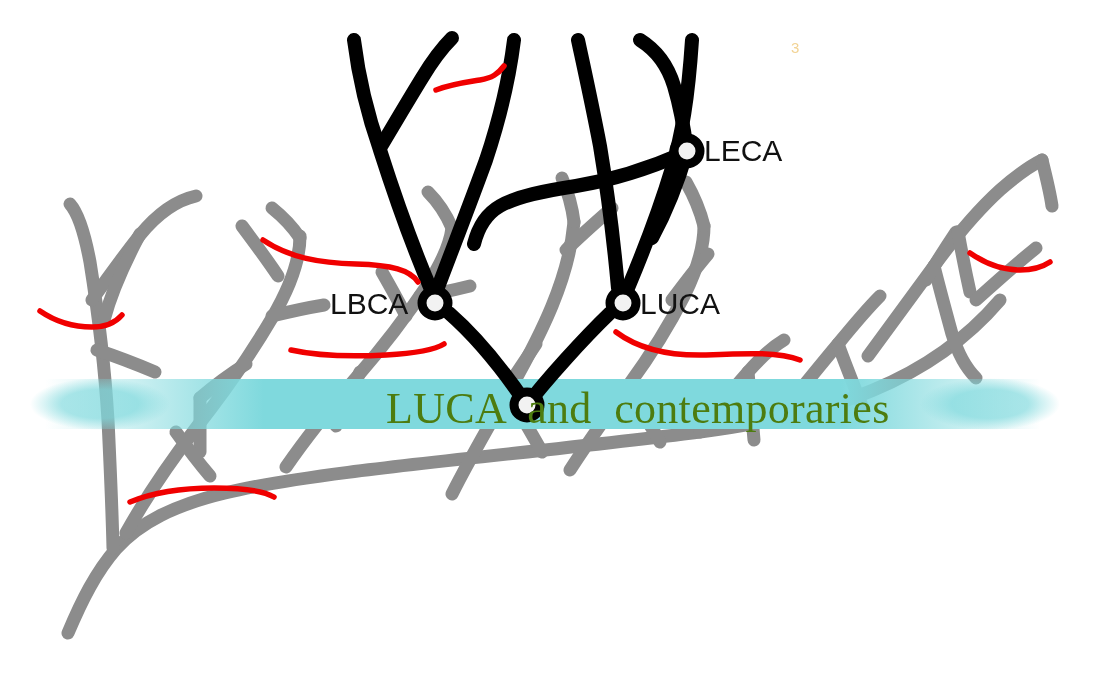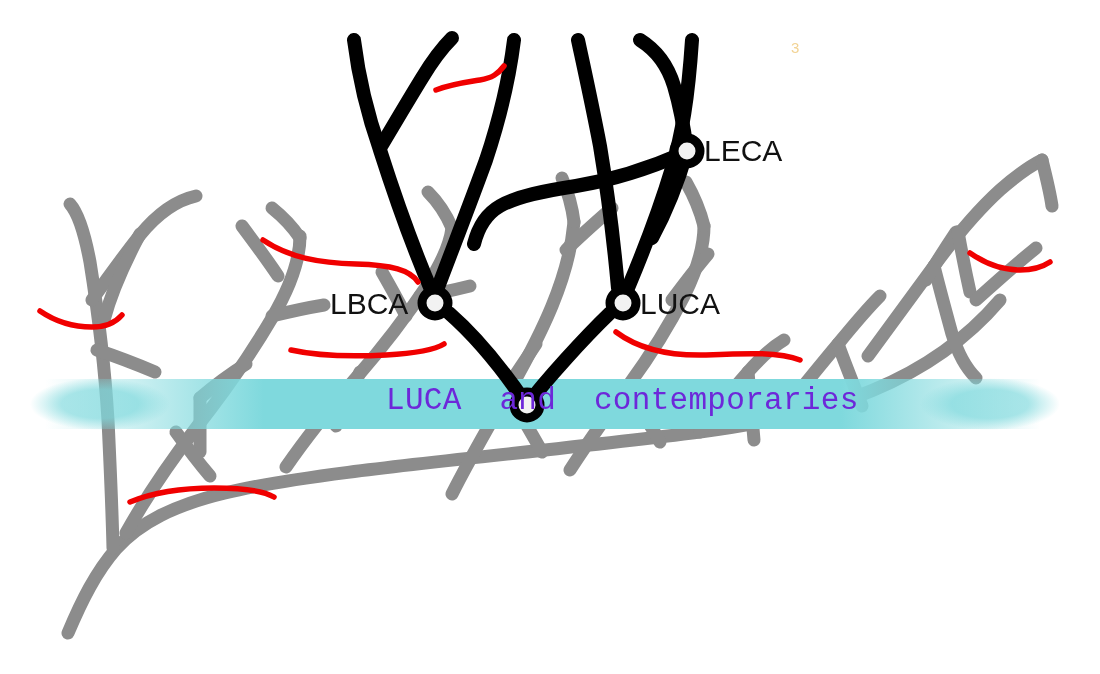--- a/index.html
+++ b/index.html
@@ -33,23 +33,23 @@
     white-space: nowrap;
     letter-spacing: 0px;
   }
   #label-leca { left: 704px; top: 134px; }
   #label-lbca { left: 330px; top: 287px; text-align: right; }
   #label-laca { left: 640px; top: 287px; }
   #luca-band-text {
     position: absolute;
     left: 386px;
     top: 383px;
-    font-family: Liberation Mono, monospace;
-    font-size: 31px;
-    color: #6d28d9;
+    font-family: Liberation Serif, serif;
+    font-size: 44px;
+    color: #4d7c0f;
     white-space: pre;
     letter-spacing: 0.3px;
   }
   #slide-number {
     position: absolute;
     left: 791px;
     top: 39px;
     font-family: "Liberation Sans", sans-serif;
     font-size: 15px;
     color: #f2d394;

